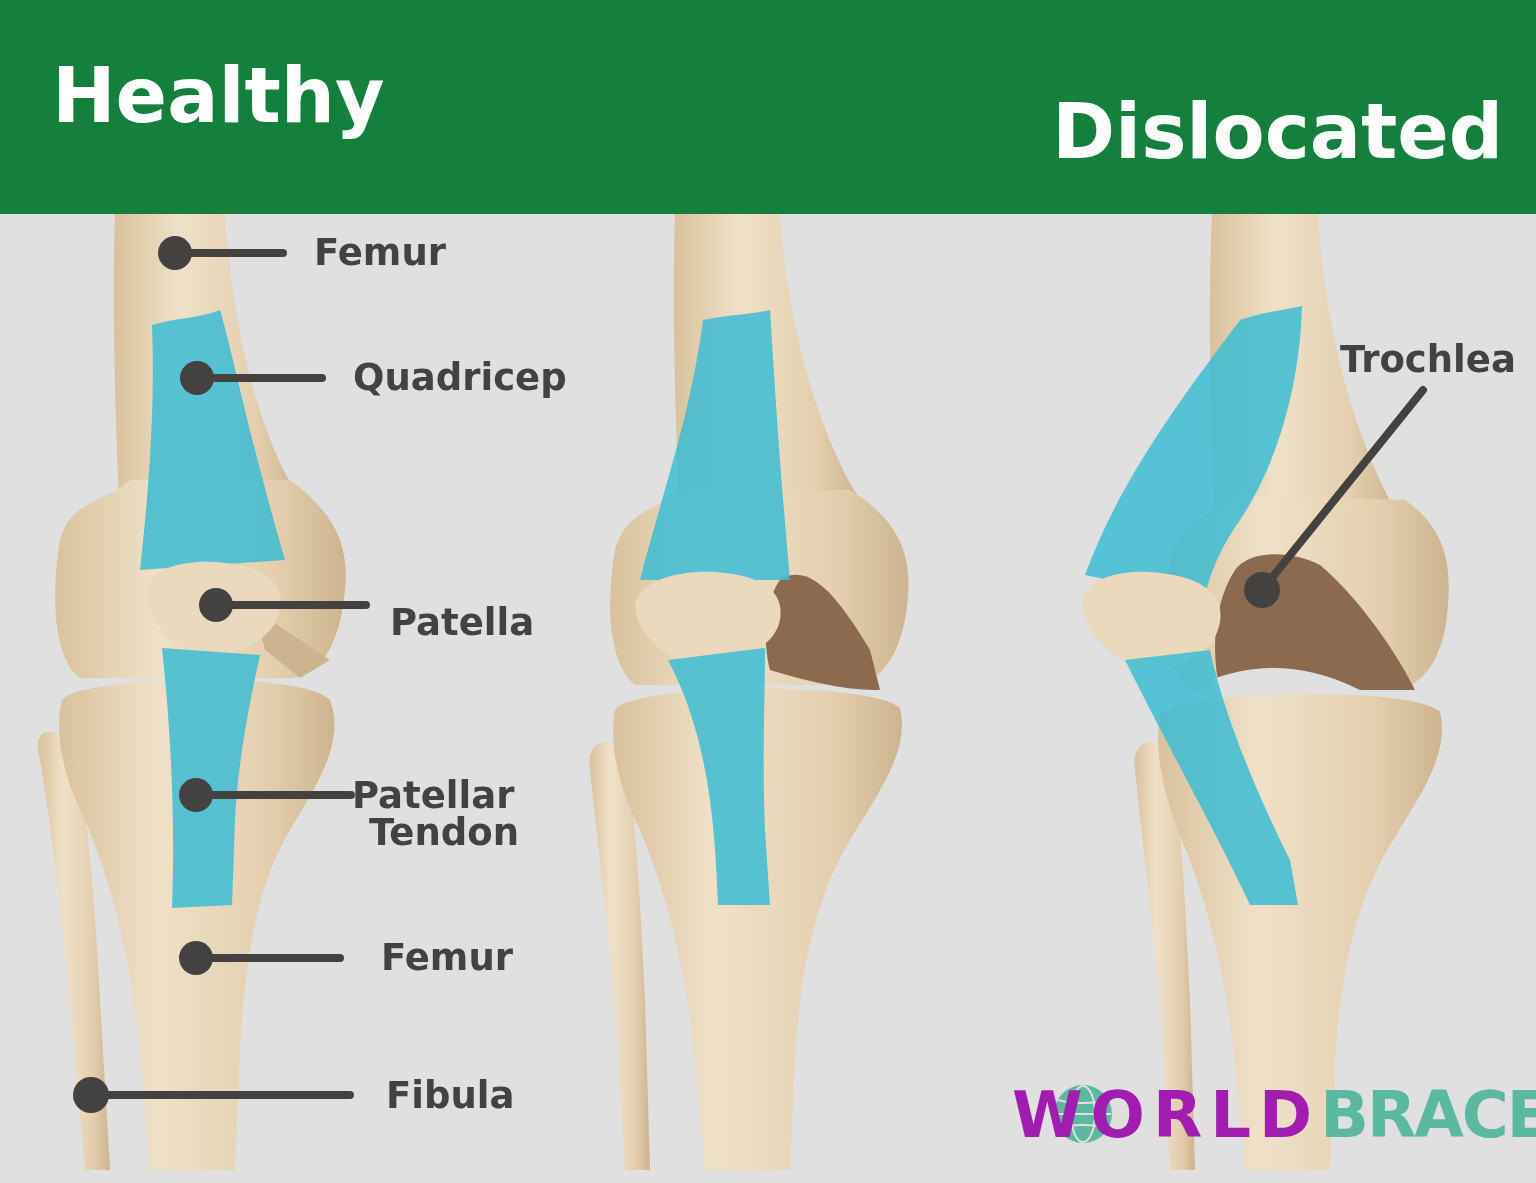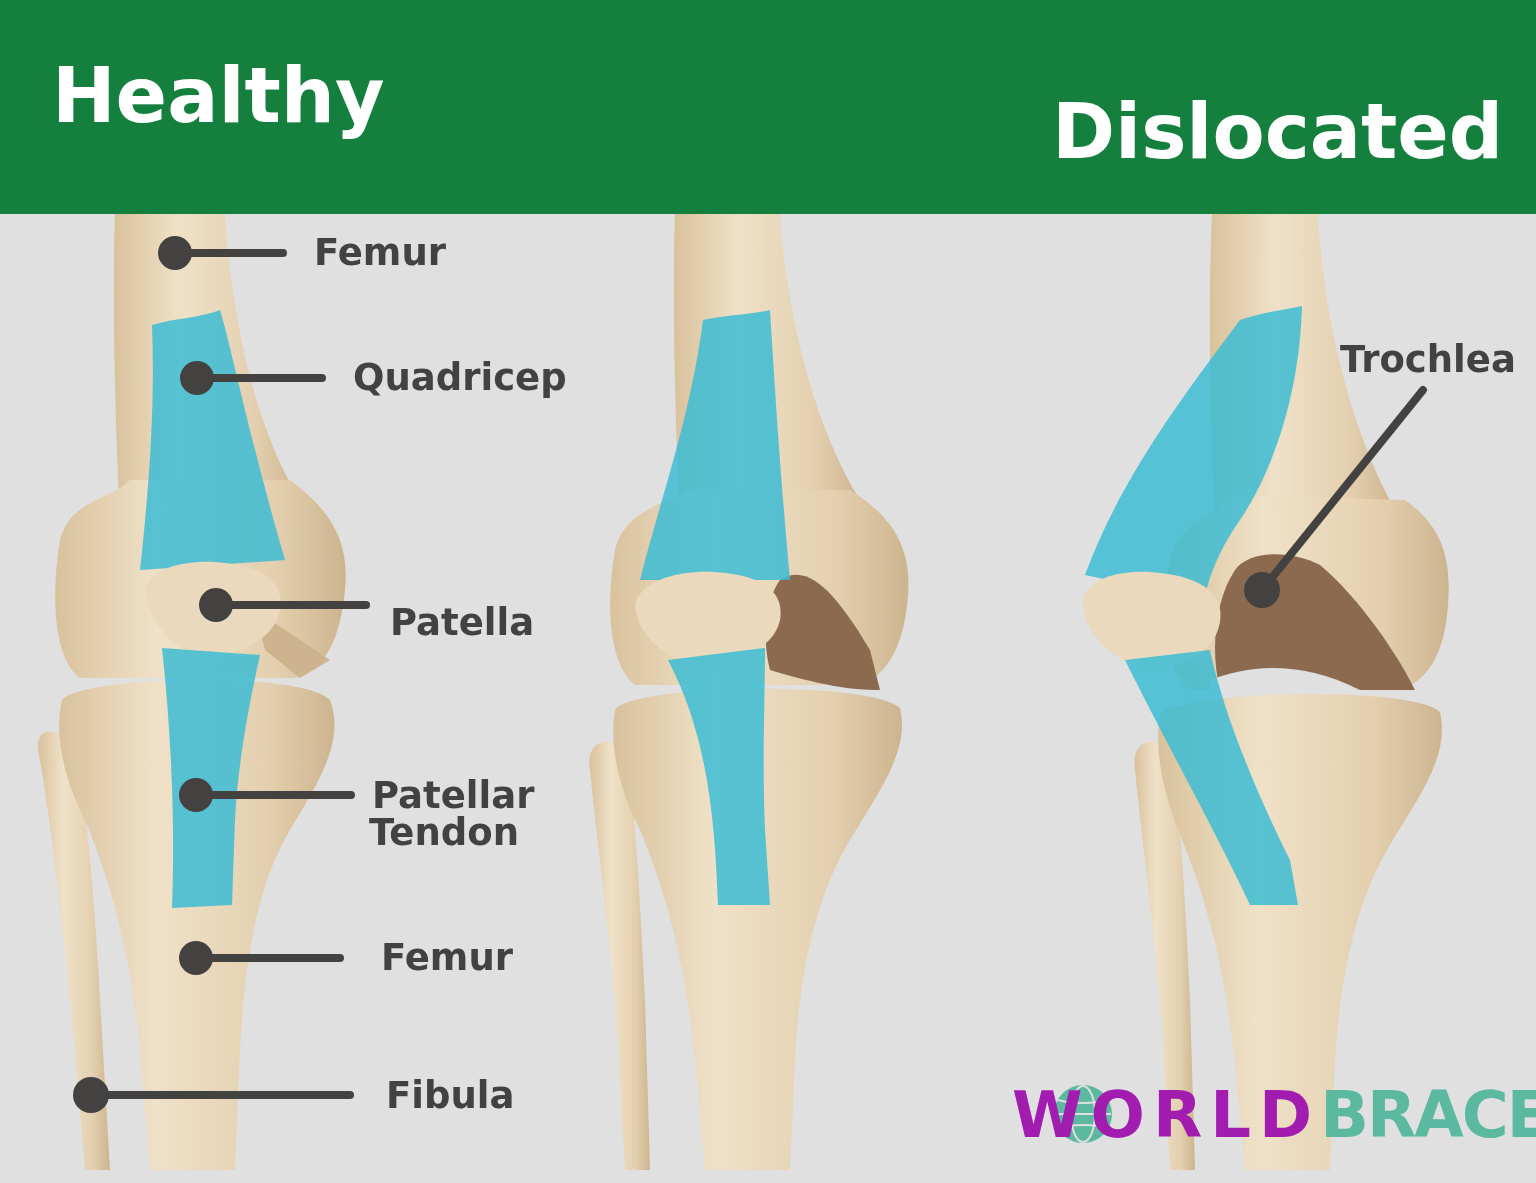--- a/index.html
+++ b/index.html
@@ -102,21 +102,21 @@
       <line x1="1055" y1="1114" x2="1111" y2="1114"></line>
       <path d="M1058,1100 C1070,1104 1096,1104 1108,1100"></path>
       <path d="M1058,1128 C1070,1124 1096,1124 1108,1128"></path>
     </g>
   </g>
 </svg>
 
 <div class="label" style="left:314px;top:234px;">Femur</div>
 <div class="label" style="left:353px;top:359px;">Quadricep</div>
 <div class="label" style="left:390px;top:604px;">Patella</div>
-<div class="label" style="left:372px;top:777px;">Patellar</div>
+<div class="label" style="left:352px;top:777px;">Patellar</div>
 <div class="label" style="left:369px;top:814px;">Tendon</div>
 <div class="label" style="left:381px;top:939px;">Femur</div>
 <div class="label" style="left:386px;top:1077px;">Fibula</div>
 <div class="label" style="left:1340px;top:341px;">Trochlea</div>
 
 <div class="logo">
   <span class="dark" style="letter-spacing:8px;">WORLD</span>
   <span class="teal">BRACE</span>
 </div>
 

